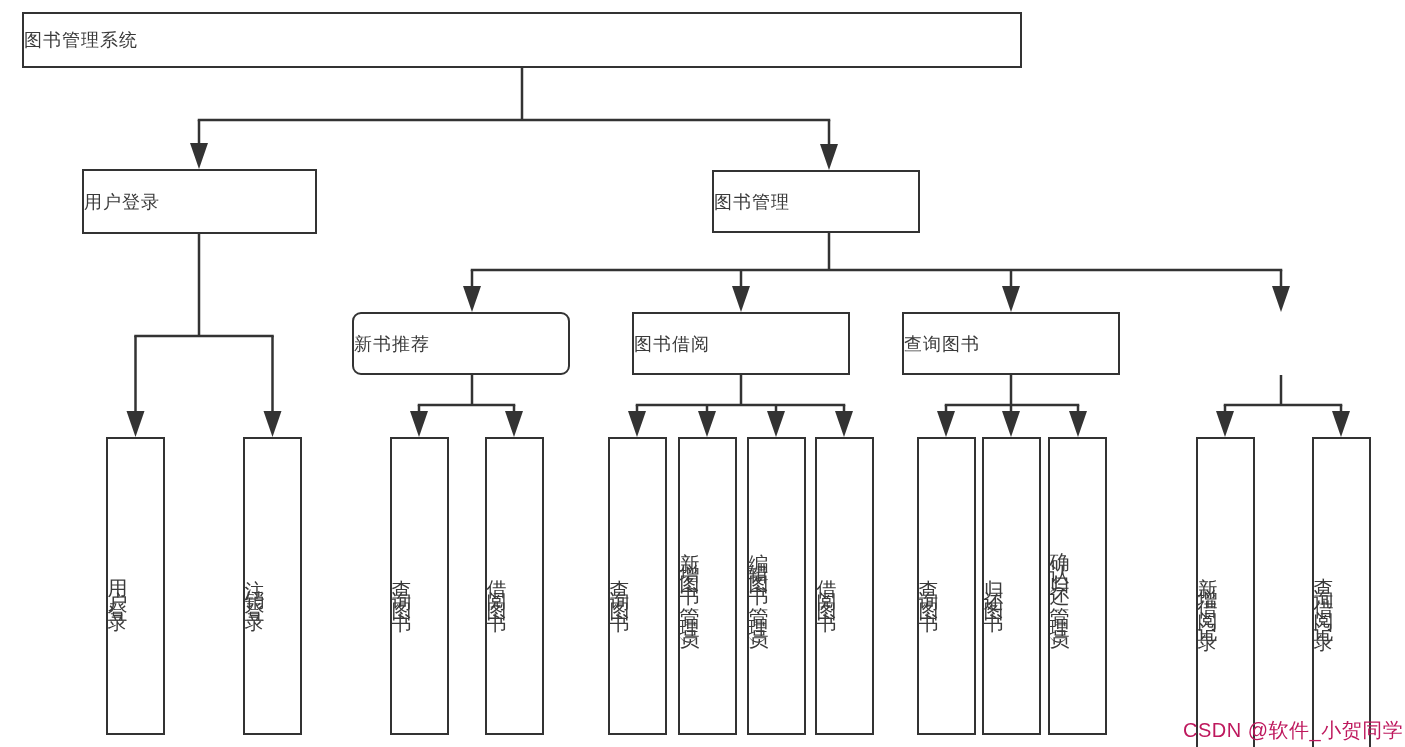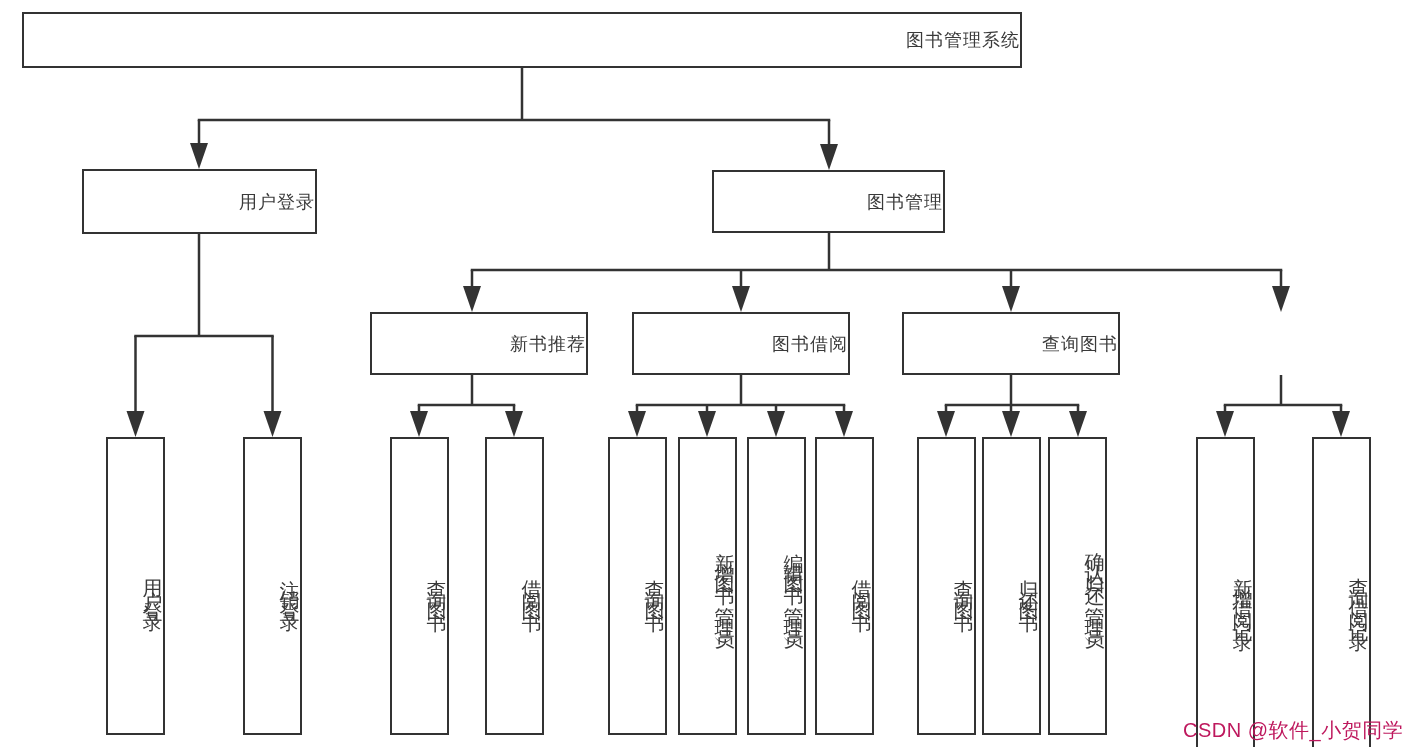--- a/index.html
+++ b/index.html
@@ -6,37 +6,37 @@
   .canvas{
     position:relative;width:1405px;height:747px;background:#ffffff;
     overflow:hidden;
     font-family:"Liberation Sans",sans-serif;
     color:#333333;
   }
   .wires{position:absolute;left:0;top:0;z-index:1;}
   .node{
     position:absolute;z-index:2;background:#ffffff;
     border:2.5px solid #333333;box-sizing:border-box;
-    display:flex;align-items:center;justify-content:flex-end;
+    display:flex;align-items:center;justify-content:flex-start;
     font-size:18px;letter-spacing:1px;color:#3a3a3a;
   }
   .leaf{
     width:59px;height:298px;top:437px;
   }
   .leaf .v-text{
     writing-mode:vertical-rl;text-orientation:mixed;
     font-size:20px;letter-spacing:11px;line-height:1;color:#3a3a3a;
   }
   .leaf.tall{height:315px;}
   
   .root{left:22px;top:12px;width:1000px;height:56px;}
   .l2a{left:82px;top:169px;width:235px;height:65px;}
-  .l2b{left:712px;top:170px;width:233px;height:63px;}
+  .l2b{left:712px;top:170px;width:208px;height:63px;}
   .l3{top:312px;width:218px;height:63px;}
-  .l3a{left:370px;} .l3b{left:632px;} .l3c{left:902px;} .l3d{left:1172px;}
+  .l3a{left:352px;border-radius:9px;} .l3b{left:632px;} .l3c{left:902px;} .l3d{left:1172px;}
   
   .lf1{left:106px;}  .lf2{left:243px;}
   .lf3{left:390px;}  .lf4{left:485px;}
   .lf5{left:608px;}  .lf6{left:678px;}  .lf7{left:747px;}  .lf8{left:815px;}
   .lf9{left:917px;}  .lf10{left:982px;} .lf11{left:1048px;}
   .lf12{left:1196px;} .lf13{left:1312px;}
   .watermark{
     position:absolute;z-index:3;left:1183px;top:717px;
     font-size:20px;color:#be185d;letter-spacing:0.5px;white-space:nowrap;
   }

